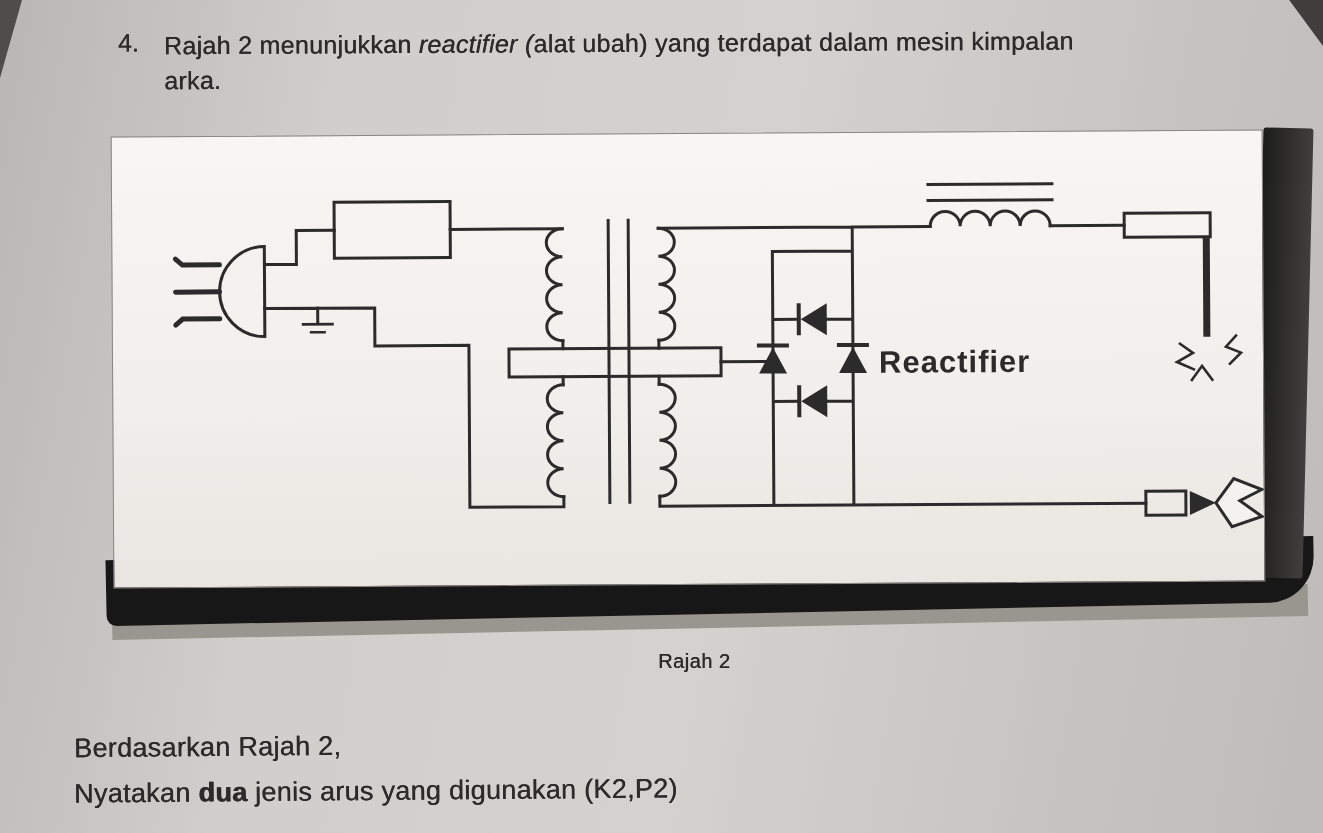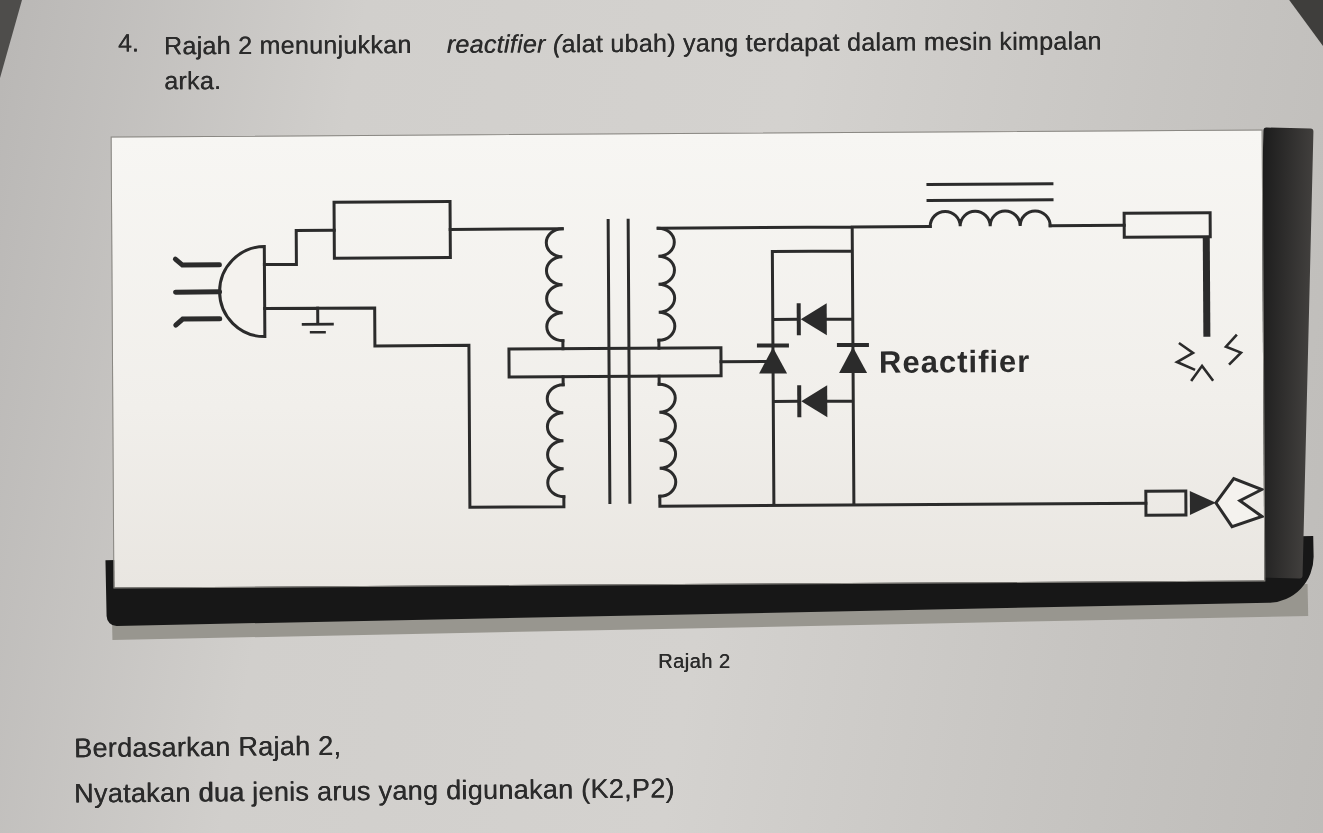--- a/index.html
+++ b/index.html
@@ -19,21 +19,21 @@
   
   .corner-tl{position:absolute;left:0;top:0;width:40px;height:78px;background:#4e4d4b;
     clip-path:polygon(0 0,55% 0,0 100%);z-index:5;}
   .corner-tr{position:absolute;right:0;top:0;width:52px;height:46px;background:#3f3e3c;
     clip-path:polygon(35% 0,100% 0,100% 100%);z-index:5;}
 
   
   .question{position:absolute;left:118px;top:26px;display:flex;transform:rotate(-0.3deg);z-index:4;}
   .qnum{font-size:25px;width:46px;text-shadow:0.4px 0 0 currentColor;}
   .qbody{font-size:25px;line-height:35px;letter-spacing:0.3px;text-shadow:0.4px 0 0 currentColor;}
-  .qbody i{margin-left:28px;}
+  .qbody i{}
 
   
   .shadow-right{position:absolute;left:1258px;top:128px;width:50px;height:450px;
     background:linear-gradient(90deg,#1c1c1c,#413f3d);transform:rotate(1.4deg);z-index:1;border-radius:3px;}
   .shadow-bottom{position:absolute;left:106px;top:548px;width:1208px;height:66px;
     background:var(--shadow);transform:rotate(-1.15deg);z-index:1;border-radius:0 0 46px 10px;}
   .shadow-bottom2{position:absolute;left:112px;top:596px;width:1196px;height:32px;
     background:#98968f;transform:rotate(-1.15deg);z-index:0;}
   .figure-photo{position:absolute;left:112px;top:133px;width:1152px;height:452px;
     background:linear-gradient(180deg,#f7f6f3 0%,#f1efeb 60%,#e9e6e1 100%);
@@ -50,21 +50,21 @@
   .svg-label{font-family:"Liberation Sans",sans-serif;font-weight:700;font-size:31px;
     fill:var(--ink);letter-spacing:1px;}
 
   
   .caption{position:absolute;left:658px;top:650px;font-size:20px;letter-spacing:0.5px;
     text-shadow:0.4px 0 0 currentColor;z-index:3;}
   .footer-1{position:absolute;left:74px;top:732px;font-size:27px;letter-spacing:0.3px;
     text-shadow:0.4px 0 0 currentColor;transform:rotate(-0.5deg);z-index:3;}
   .footer-2{position:absolute;left:74px;top:776px;font-size:27px;letter-spacing:0.3px;
     text-shadow:0.4px 0 0 currentColor;transform:rotate(-0.5deg);z-index:3;}
-  .footer-2 b{font-weight:400;text-shadow:0.8px 0 0 currentColor;margin-top:28px;}
+  .footer-2 b{font-weight:700;text-shadow:0.8px 0 0 currentColor;margin-top:28px;}
 </style>
 </head>
 <body>
 
 <div class="corner-tl"></div>
 <div class="corner-tr"></div>
 
 <div class="question">
   <div class="qnum">4.</div>
   <div class="qbody">

